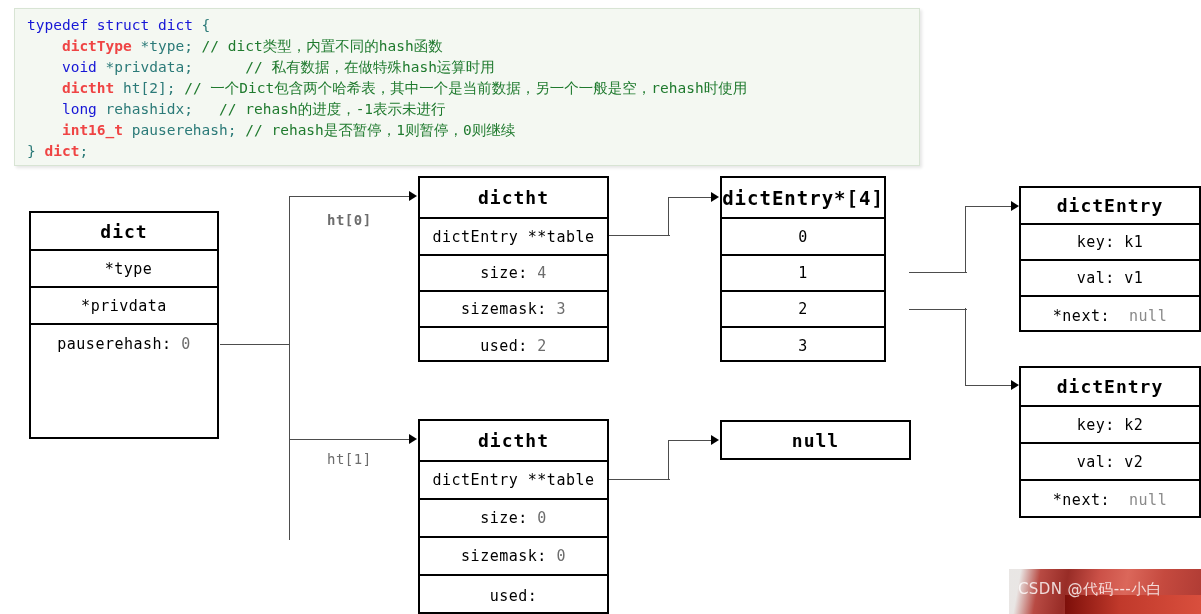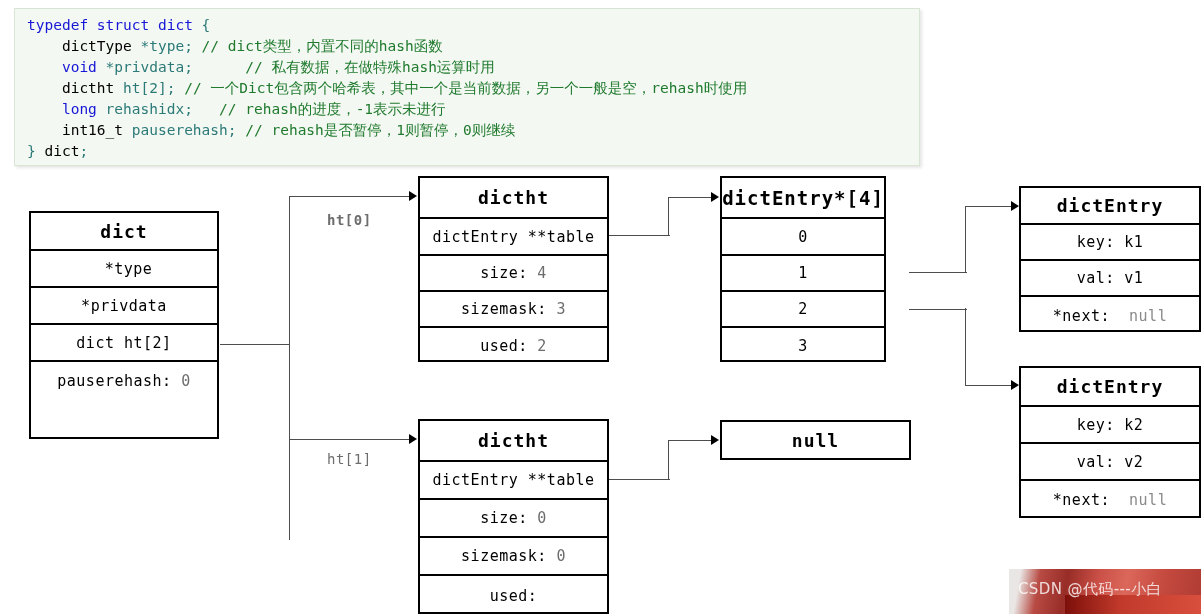--- a/index.html
+++ b/index.html
@@ -31,21 +31,21 @@
     box-shadow: 2px 2px 3px rgba(0,0,0,0.10);
     padding: 6px 0 0 12px;
     font-family: "DejaVu Sans Mono", "Liberation Mono", monospace;
     font-size: 14.5px;
     line-height: 21px;
     white-space: pre;
     overflow: hidden;
   }
   .cl { display: block; }
   .kw   { color: #1616d6; }        
-  .ty   { color: #000000; }
+  .ty   { color: #ef4444; font-weight: bold; }
   .cmt  { color: #1f7a2e; }
   .pln  { color: #2b7a78; }
 
   
   .box {
     position: absolute;
     box-sizing: border-box;
     border: 2px solid #000000;
     background: #ffffff;
     z-index: 4;
@@ -173,23 +173,20 @@
   <div class="arrow" style="left:1011px; top:380px;"></div>
 
   <div class="box" id="dict-box" style="left:29px; top:211px; width:190px; height:228px;">
     <div class="row hdr" style="height:38px;">dict</div>
     <div class="row" style="height:37px;padding-left:9px;">
       <span>*type</span>
     </div>
     <div class="row" style="height:37px;text-align:center;">
       <span>*privdata</span>
     </div>
-    <div class="row" style="height:37px;">
-      <span>dict ht[2]</span>
-    </div>
     <div class="row" style="height:38px;">
       <span>pauserehash:</span>
       <span>&nbsp;</span>
       <span class="val">0</span>
     </div>
   </div>
 
   <div class="box" id="dictht0-box" style="left:418px; top:176px; width:191px; height:186px;">
     <div class="row hdr" style="height:41px;">dictht</div>
     <div class="row" style="height:37px;">

